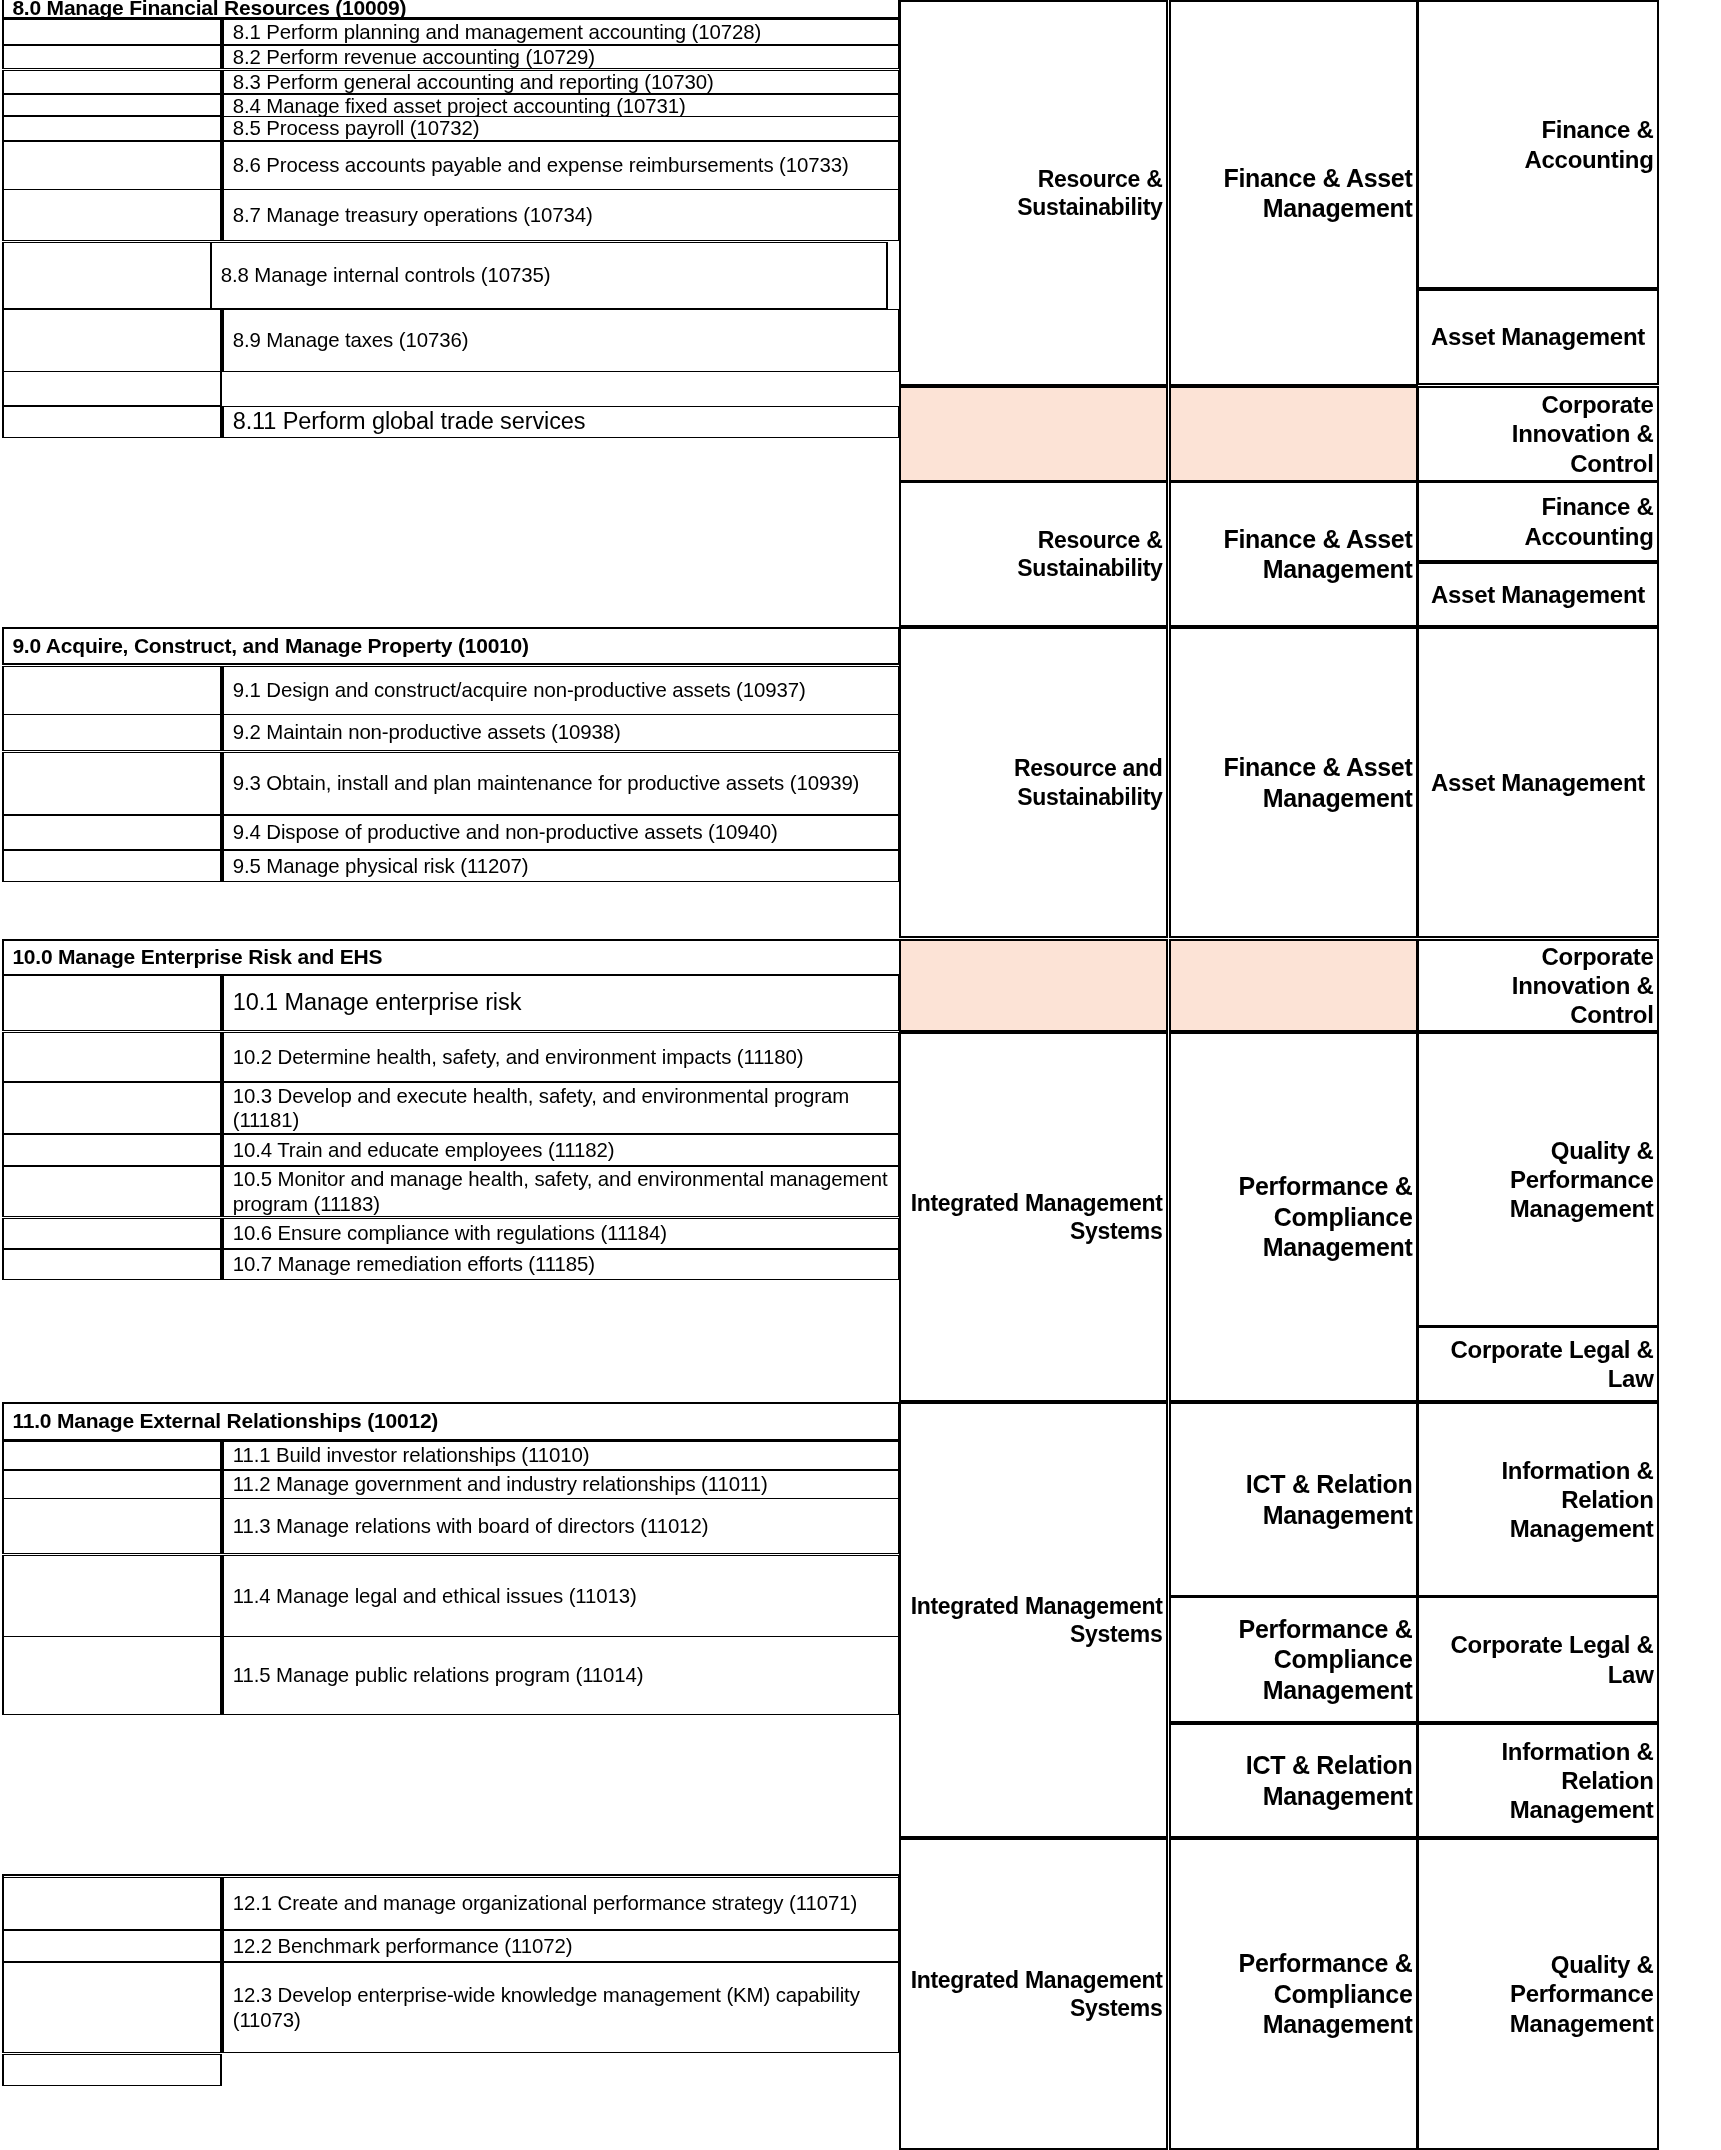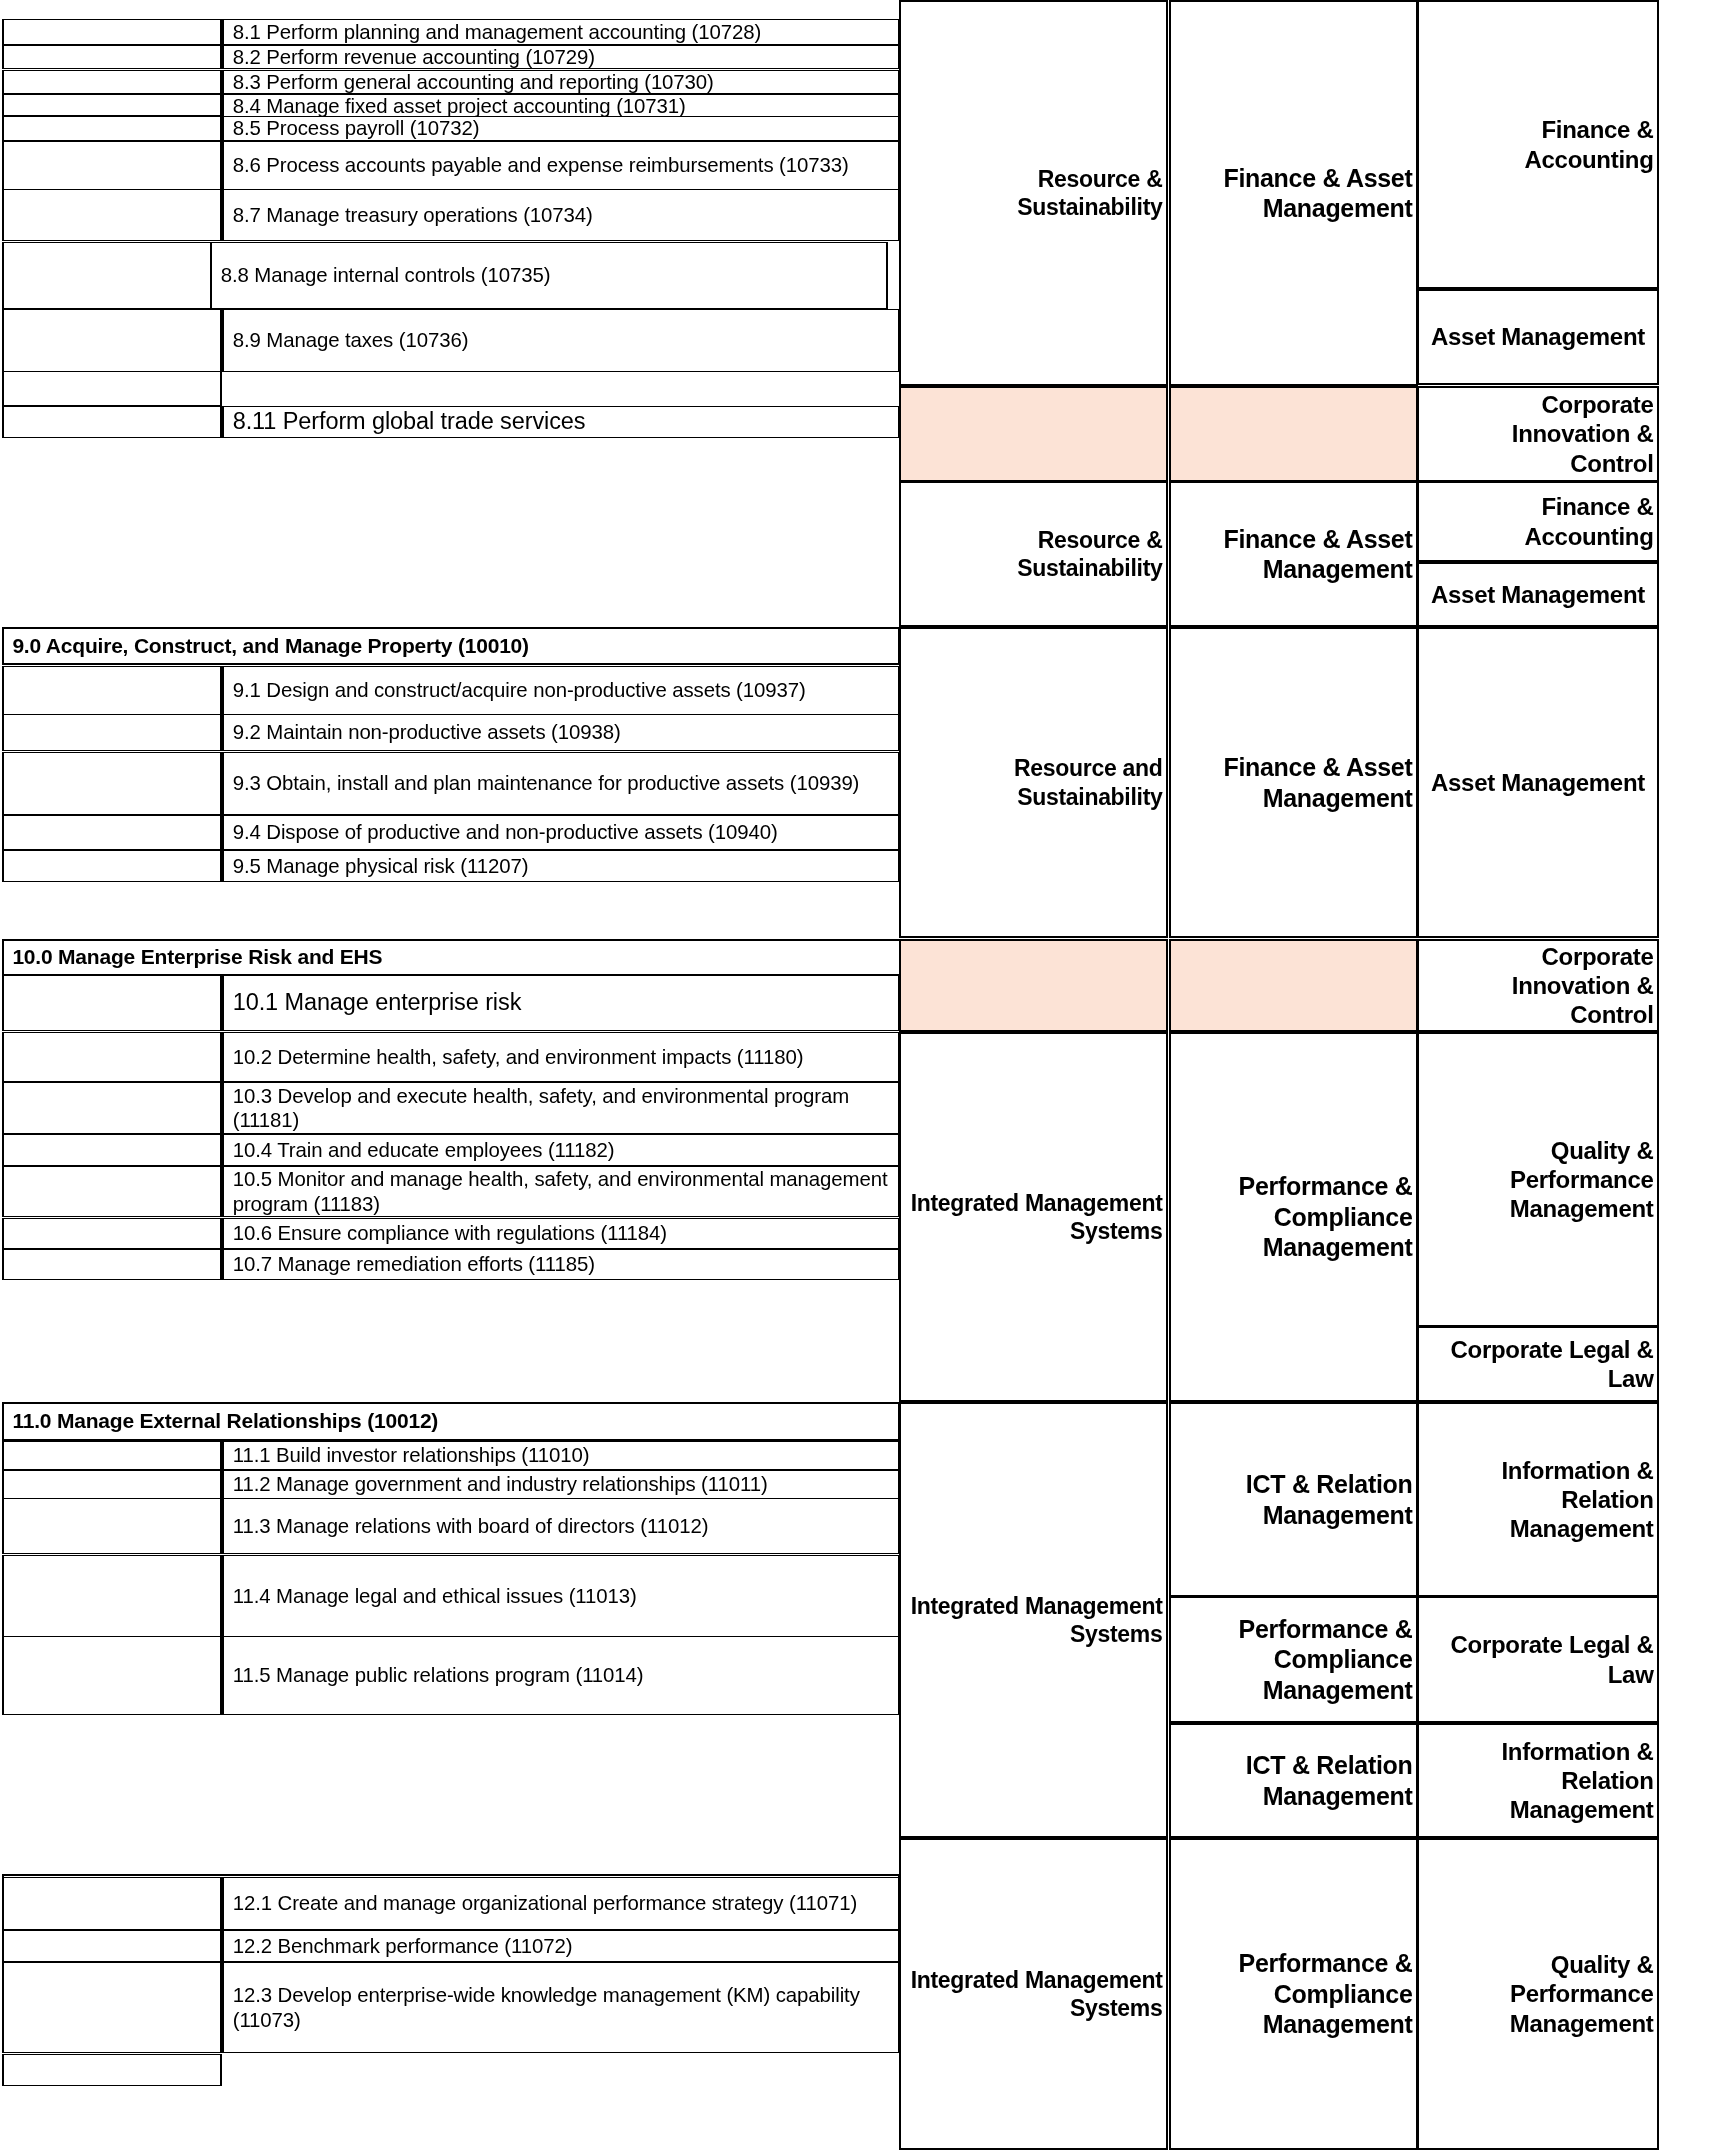--- a/index.html
+++ b/index.html
@@ -68,20 +68,21 @@
   .cat.c2{ font-size:23px; letter-spacing:-0.3px; }
   .cat.c3{ font-size:25px; letter-spacing:-0.3px; }
   .cat.c4{ font-size:24px; letter-spacing:-0.3px; }
   .hl{ background:#fce3d6; }
 </style>
 </head>
 <body>
 
 <div id="sheet">
 
+  <div class="cell groupcell" style="left:1.7px;top:0px;width:898px;height:19px;border-top:none;">8.0 Manage Financial Resources (10009)</div>
   <div class="cell groupcell" style="left:1.7px;top:627px;width:898px;height:38px;">9.0 Acquire, Construct, and Manage Property (10010)</div>
   <div class="cell groupcell" style="left:1.7px;top:939px;width:1074px;height:37px;">10.0 Manage Enterprise Risk and EHS</div>
   <div class="cell groupcell" style="left:1.7px;top:1402px;width:898px;height:39px;">11.0 Manage External Relationships (10012)</div>
   <div class="cell groupcell" style="left:2px;top:1838px;width:898px;height:39px;margin-top:36px;">12.0 Manage Knowledge, Improvement, and Change (10013)</div>
 
   <div class="cell blank" style="left:1.7px;top:19px;width:220px;height:26px;"></div>
   <div class="cell blank" style="left:1.7px;top:45px;width:220px;height:24px;"></div>
   <div class="cell blank" style="left:1.7px;top:70px;width:220px;height:24px;"></div>
   <div class="cell blank" style="left:1.7px;top:94px;width:220px;height:22px;"></div>
   <div class="cell blank" style="left:1.7px;top:116px;width:220px;height:25px;"></div>

